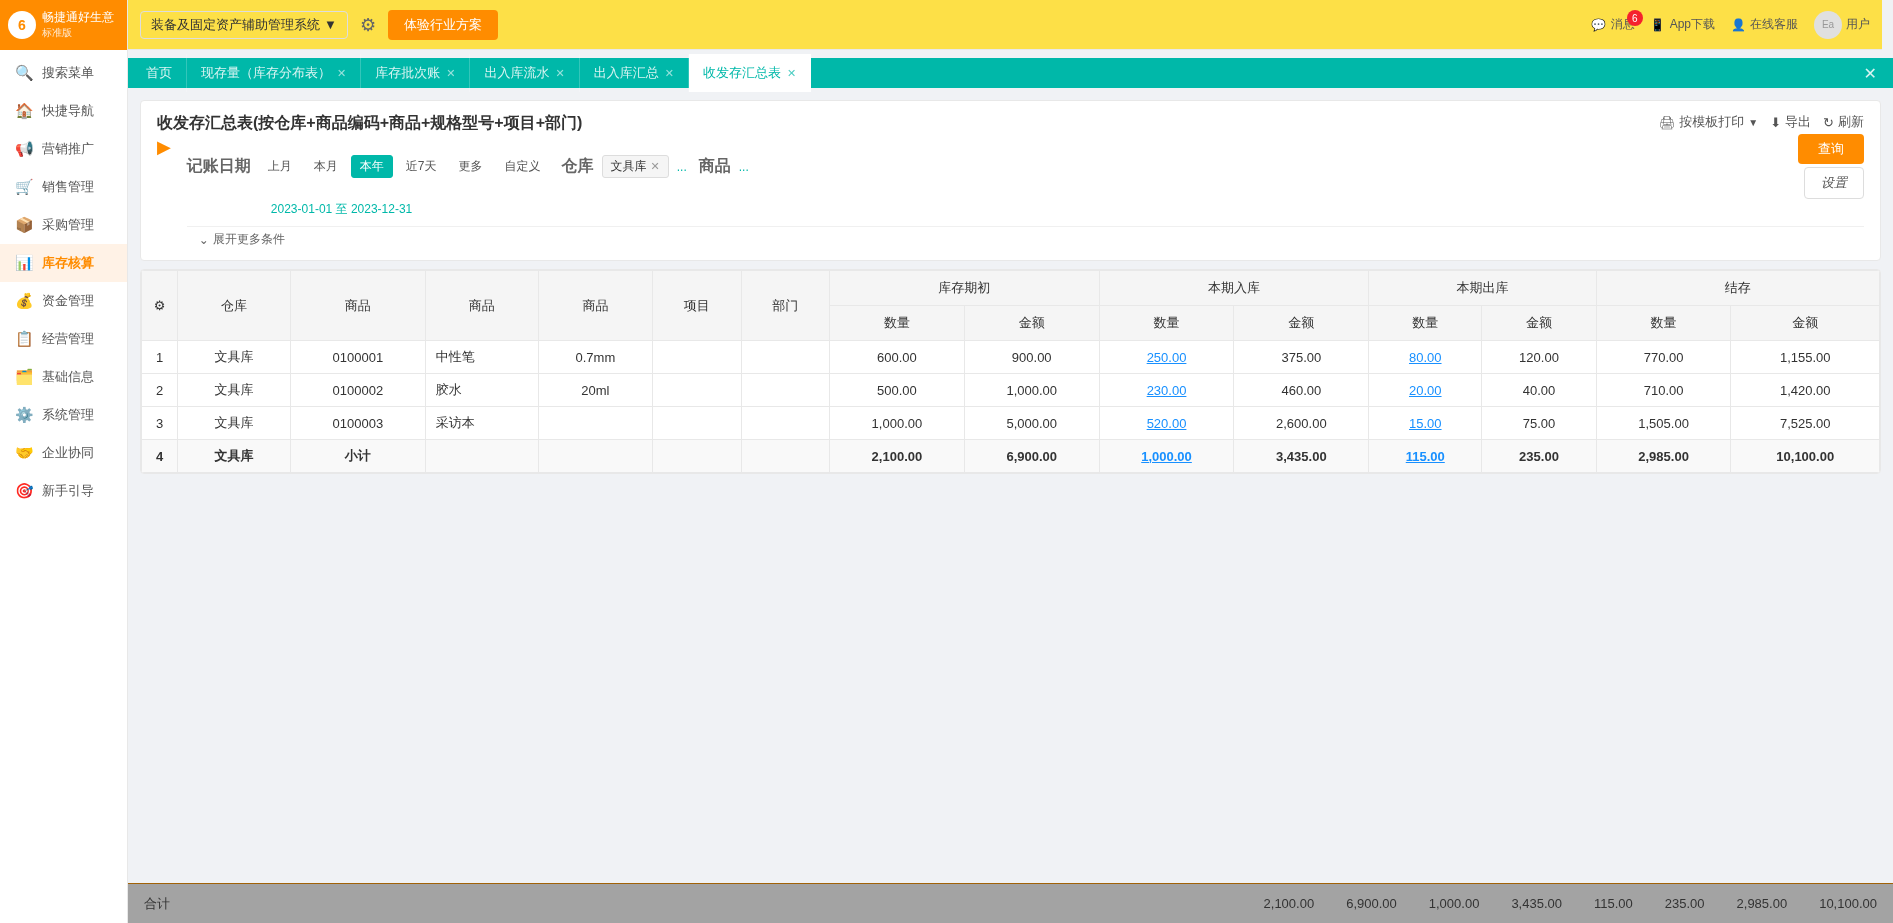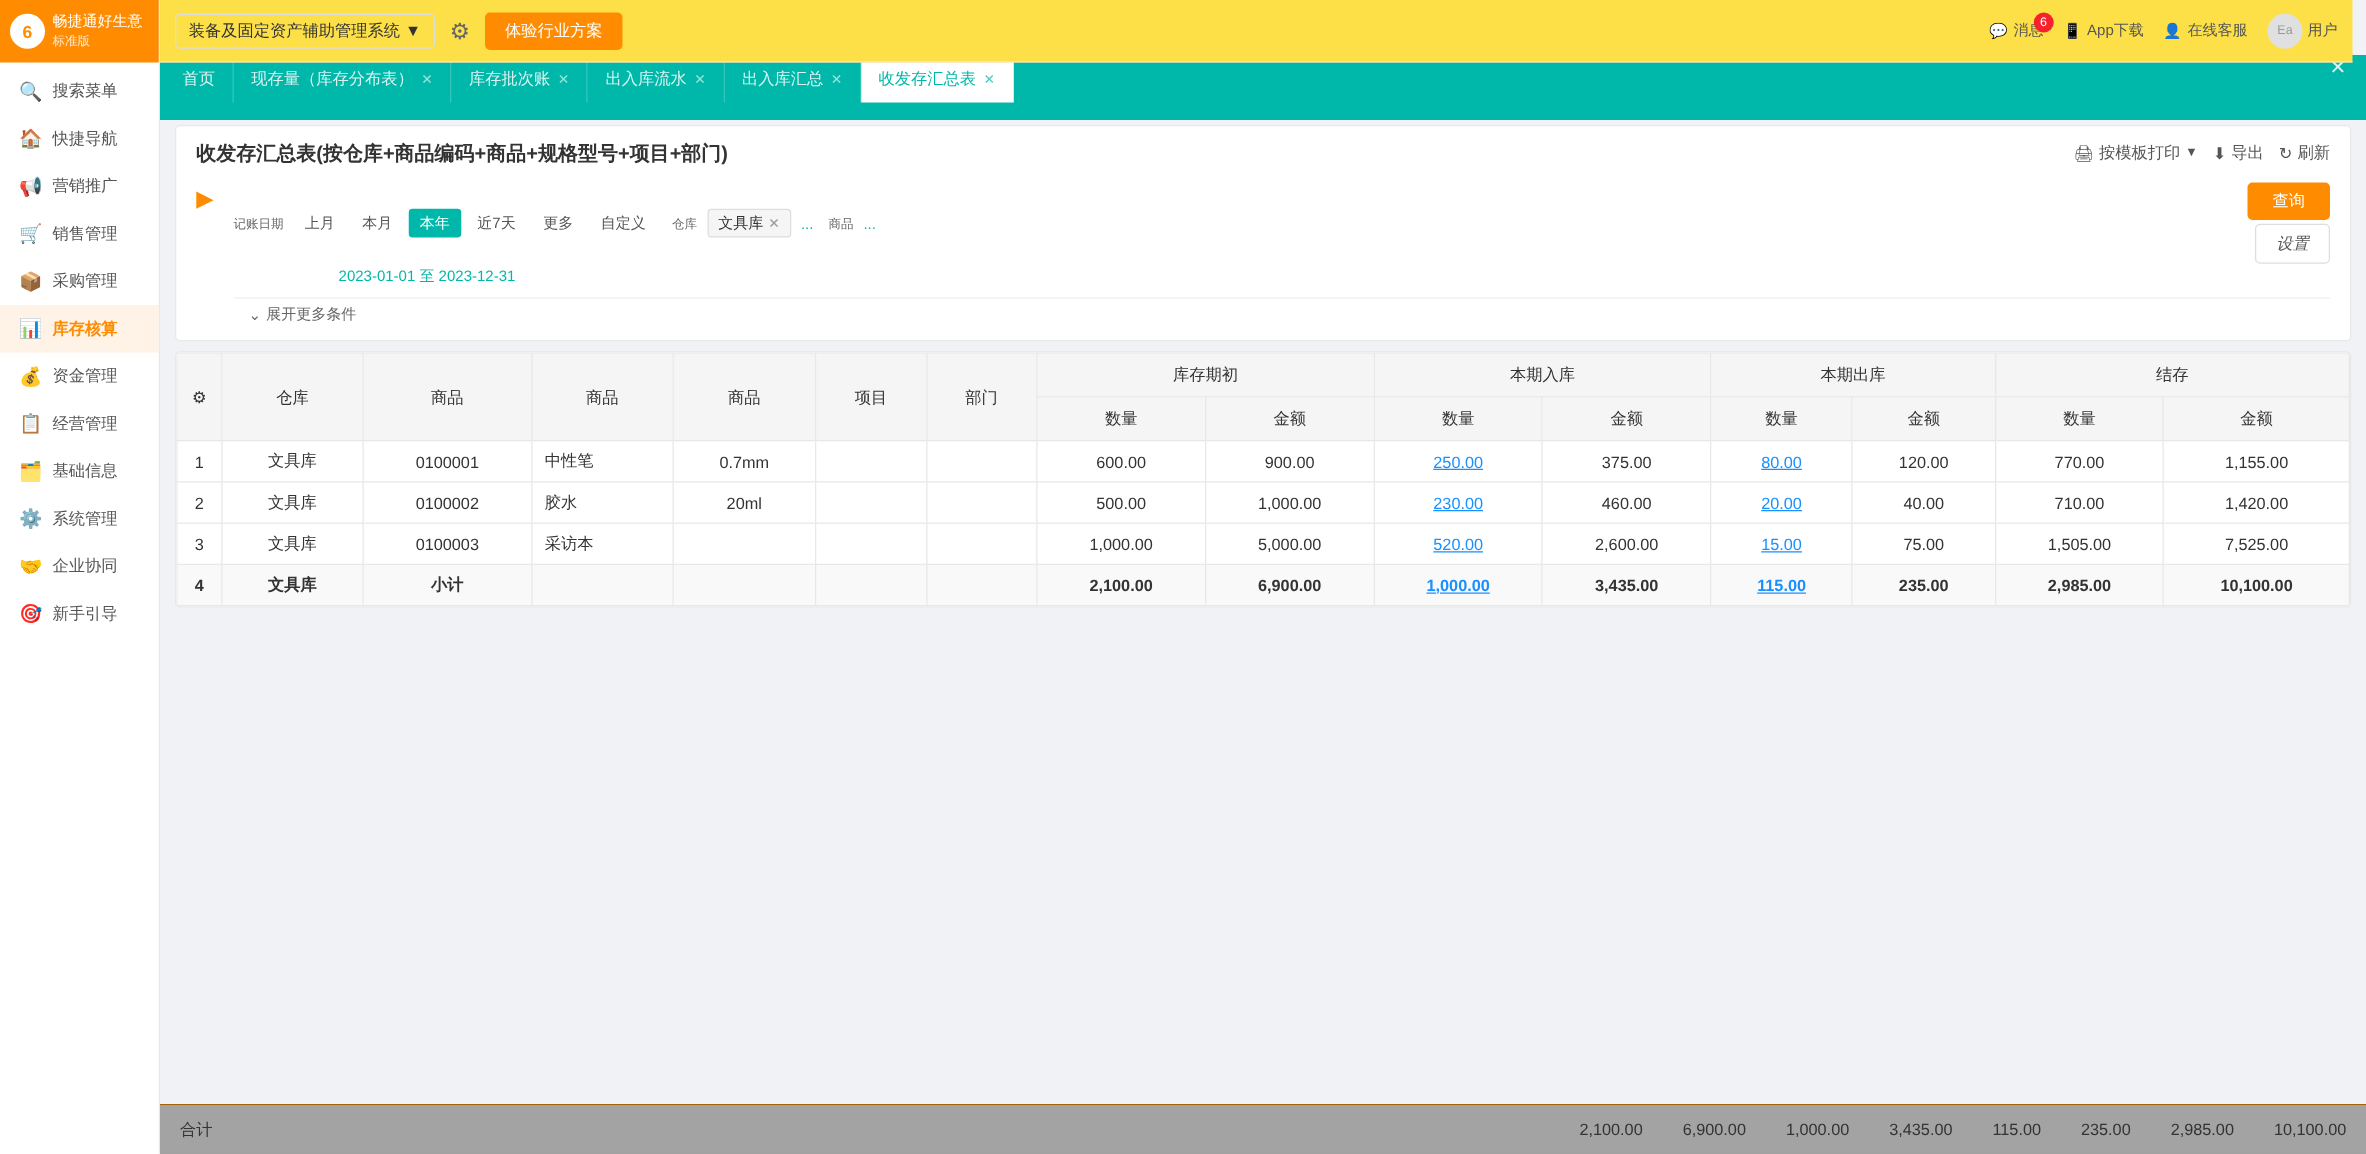--- a/index.html
+++ b/index.html
@@ -49,22 +49,22 @@
       font-size: 10px; min-width: 16px; height: 16px; display: flex; align-items: center; justify-content: center;
       position: absolute; top: -6px; right: -8px;
     }
     .user-avatar {
       width: 28px; height: 28px; background: #e0e0e0; border-radius: 50%;
       display: flex; align-items: center; justify-content: center; font-size: 10px; color: #999;
     }
 
     
     .tabbar {
-      position: fixed; left: 128px; right: 0; top: 44px; height: 52px;
-      background: #00b8a9; display: flex; z-index: 98; padding: 0 4px;
+      position: fixed; left: 128px; right: 0; top: 58px; height: 30px;
+      background: #00b8a9; display: flex; align-items: center; z-index: 98; padding: 0 4px;
     }
     .tab-item {
       display: flex; align-items: center; gap: 4px; padding: 0 14px; height: 38px;
       color: rgba(255,255,255,0.85); cursor: pointer; font-size: 13px; white-space: nowrap;
       border-right: 1px solid rgba(255,255,255,0.2);
     }
     .tab-item.active { background: #fff; color: #00b8a9; font-weight: 500; }
     .tab-close { font-size: 11px; margin-left: 2px; opacity: 0.7; }
     .tabbar-close-all {
       margin-left: auto; color: rgba(255,255,255,0.85); cursor: pointer; padding: 0 12px; font-size: 16px;
@@ -74,24 +74,24 @@
     .main-content {
       margin-left: 128px; padding-top: 88px; min-height: 100vh; background: #f0f2f5;
     }
     .page-container { padding: 12px; }
 
     
     .page-header {
       background: #fff; border-radius: 4px; padding: 12px 16px 8px;
       margin-bottom: 8px; border: 1px solid #e8e8e8;
     }
-    .page-title { font-size: 16px; font-weight: bold; color: #333; margin-bottom: 12px; }
+    .page-title { font-size: 16px; font-weight: bold; color: #333; }
     .filter-row { display: flex; align-items: center; gap: 12px; flex-wrap: wrap; }
     .filter-group { display: flex; align-items: center; gap: 8px; }
-    .filter-label { color: #666; font-size: 10px; white-space: nowrap; }
+    .filter-label { color: #666; font-size: 16px; white-space: nowrap; font-weight: bold; }
     .date-filter { display: flex; align-items: center; gap: 4px; text-align: center; }
     .date-btn {
       padding: 2px 8px; border-radius: 3px; cursor: pointer; font-size: 12px;
       border: 1px solid transparent; color: #555;
     }
     .date-btn.active { background: #00b8a9; color: #fff; border-color: #00b8a9; }
     .date-range { color: #00b8a9; font-size: 12px; margin-left: 4px; }
     .warehouse-tag {
       display: flex; align-items: center; gap: 4px; background: #f5f5f5;
       border: 1px solid #ddd; border-radius: 3px; padding: 2px 8px; font-size: 12px;

